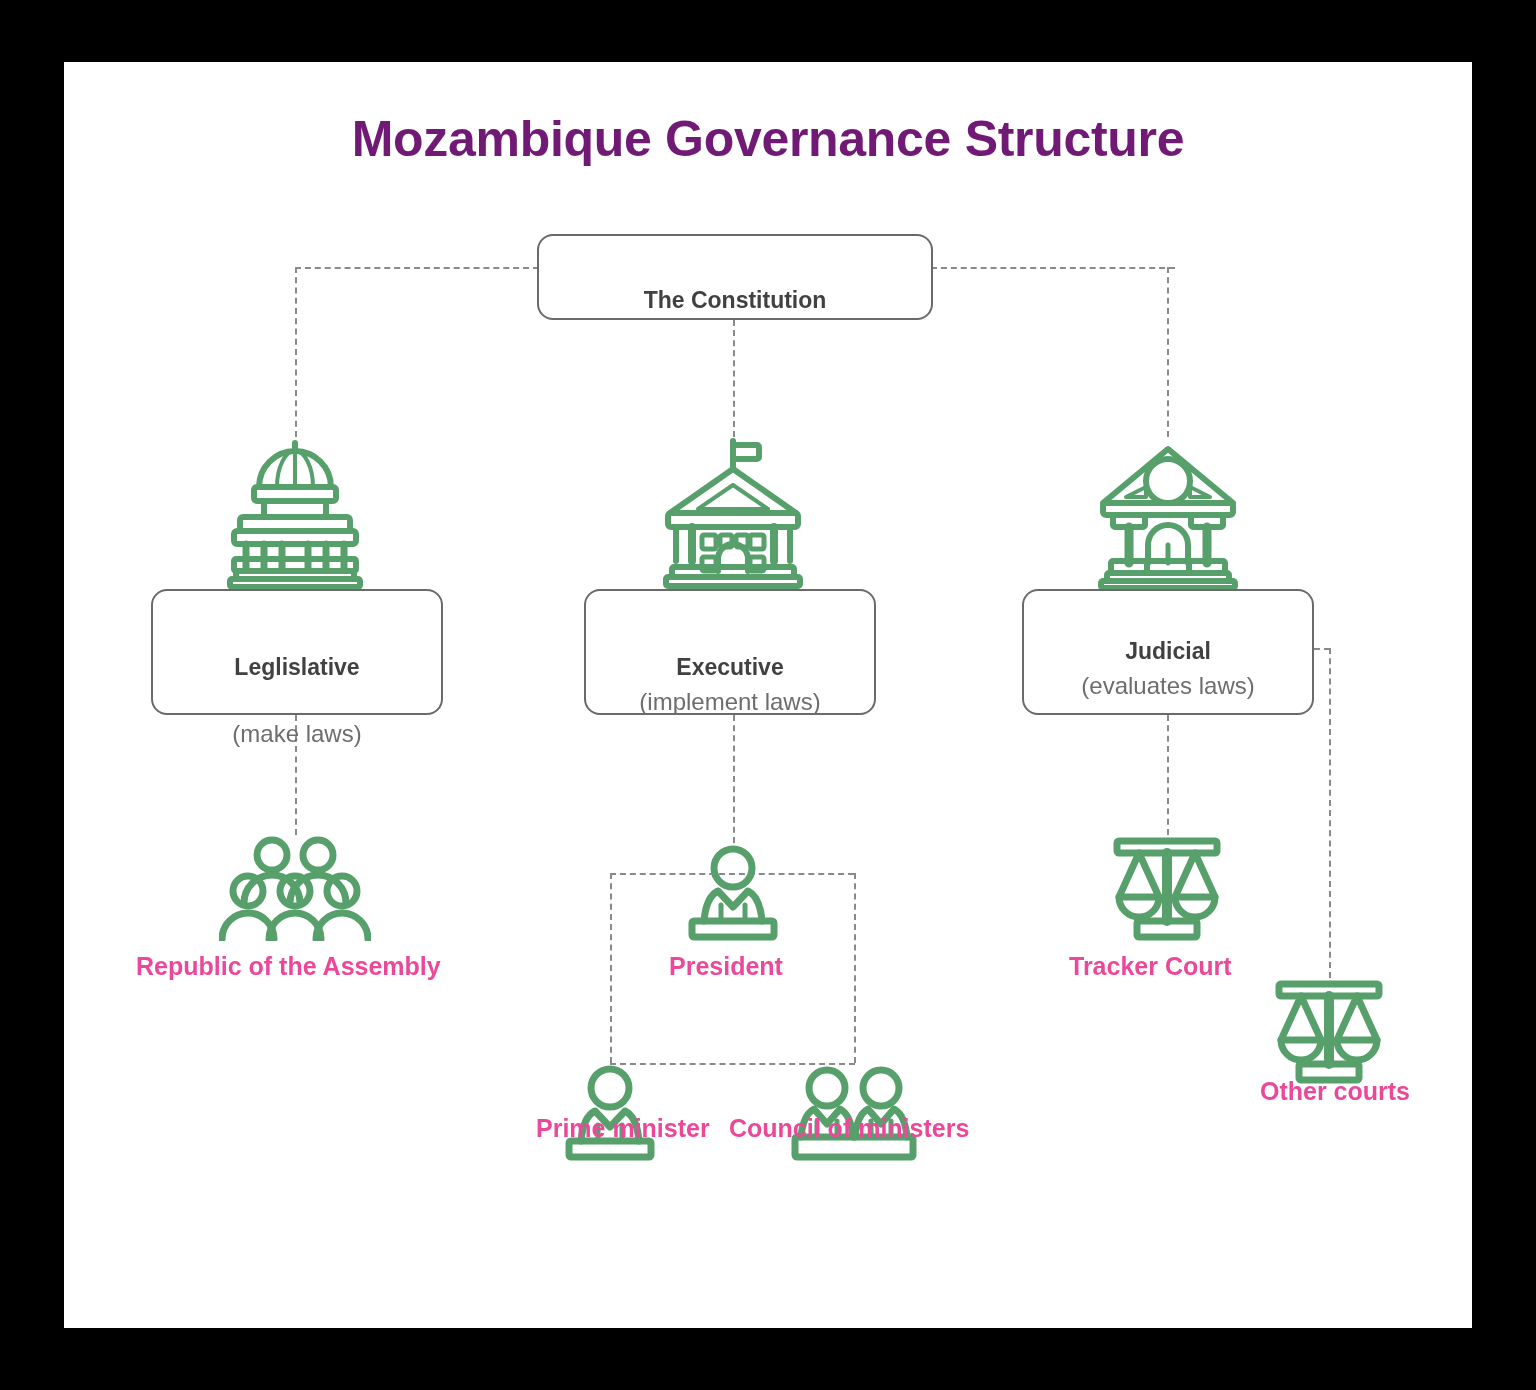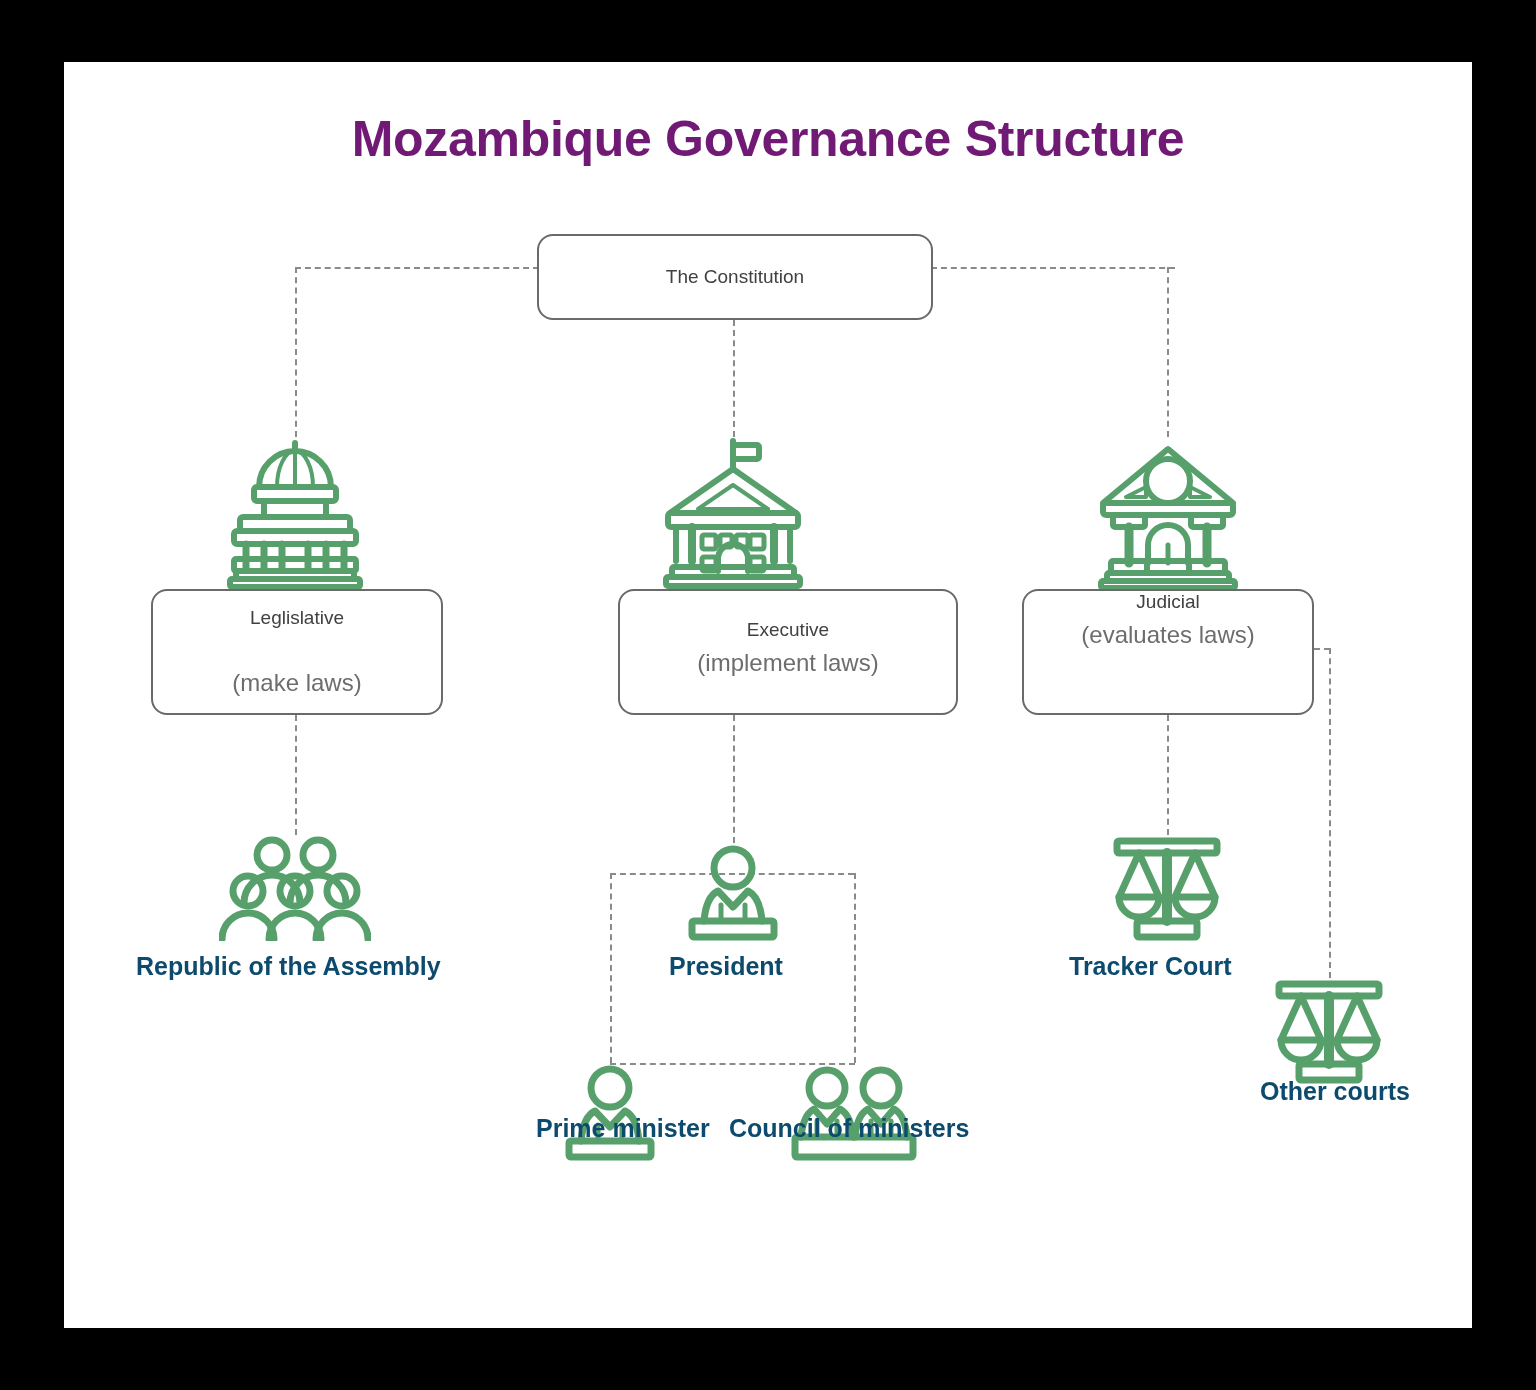--- a/index.html
+++ b/index.html
@@ -44,42 +44,43 @@
     position: absolute;
     border: 2.5px solid #6a6a6a;
     border-radius: 16px;
     background: #ffffff;
     display: flex;
     flex-direction: column;
     align-items: center;
     z-index: 4;
   }
   .box-title {
-    font-size: 19px;
-    font-weight: 400;
+    font-size: 23px;
+    font-weight: 700;
     color: #414141;
     line-height: 1.15;
+    margin-top: 47px;
   }
   .box-sub {
     font-size: 24px;
     font-weight: 400;
     color: #6d6d6d;
     line-height: 1.2;
     margin-top: 8px;
   }
 
   #box-constitution {
     left: 473px;
     top: 172px;
     width: 396px;
     height: 86px;
     justify-content: center;
   }
   #box-legislative { left:  87px; top: 527px; width: 292px; height: 126px; padding-top: 16px; gap: 32px; }
-  #box-executive   { left: 554px; top: 527px; width: 340px; height: 126px; padding-top: 28px; }
+  #box-executive   { left: 520px; top: 527px; width: 292px; height: 126px; padding-top: 16px; }
   #box-judicial    { left: 958px; top: 527px; width: 292px; height: 126px; }
 
   
   .h-line {
     position: absolute;
     border-top: 2px dashed #8a8a8a;
     height: 0;
     z-index: 1;
   }
   .v-line {
@@ -94,21 +95,21 @@
     position: absolute;
     z-index: 3;
   }
   .icon svg { display: block; }
 
   
   .leaf-label {
     position: absolute;
     font-size: 25px;
     font-weight: 700;
-    color: #0c4a6e;
+    color: #ec4899;
     white-space: nowrap;
     z-index: 3;
   }
 
   
   .footer {
     position: absolute;
     left: 38px;
     bottom: 26px;
     font-size: 17px;

